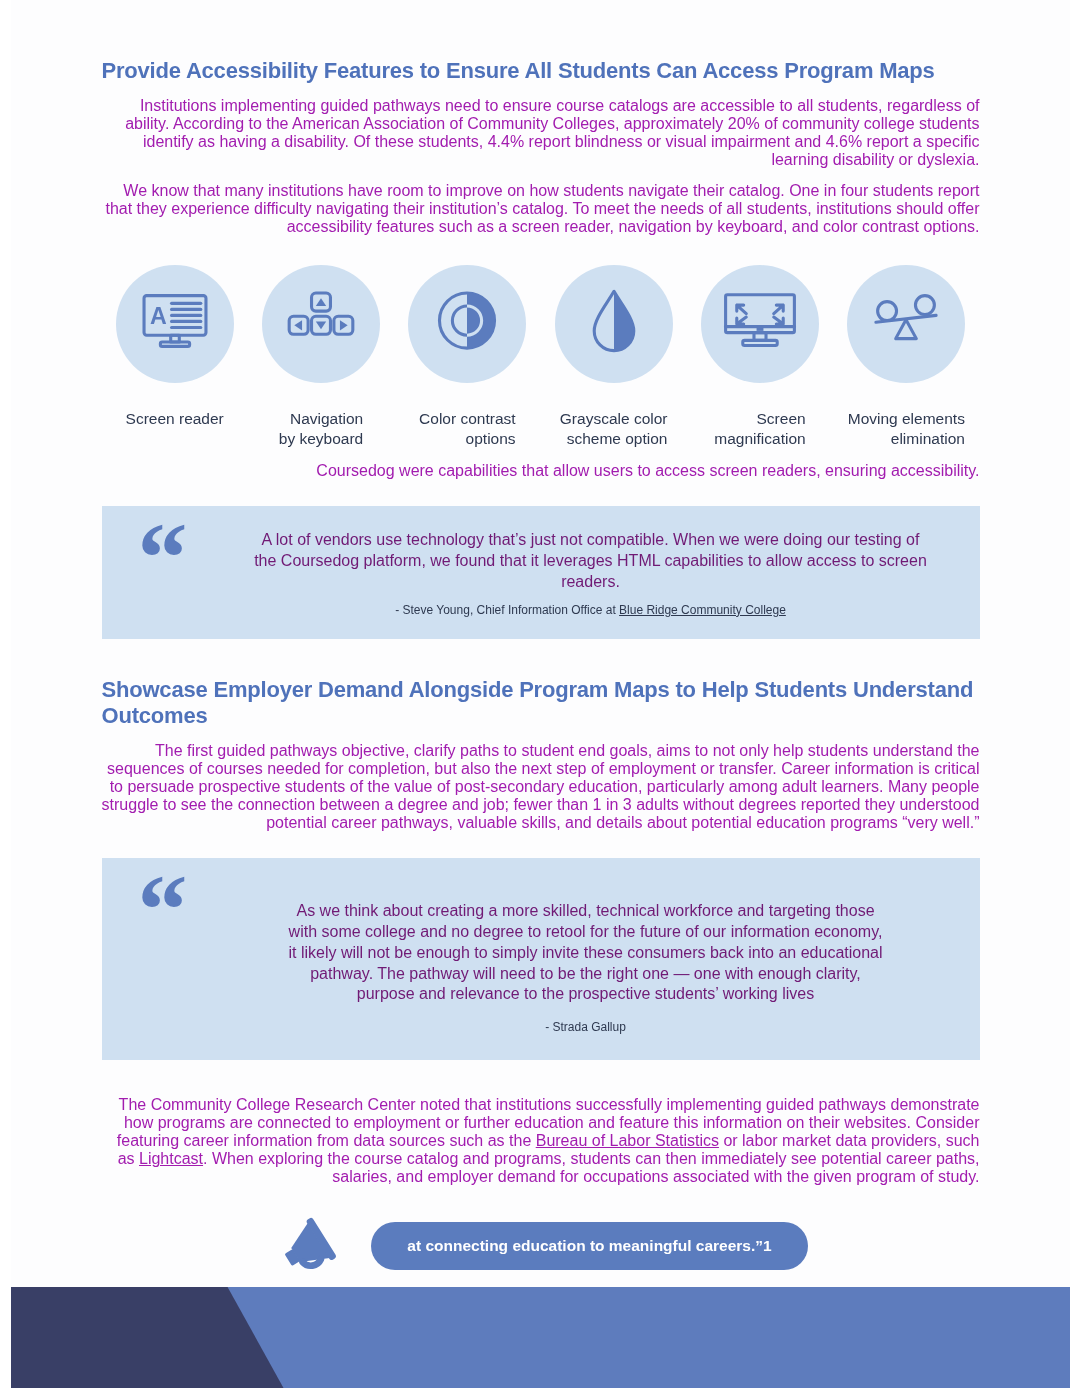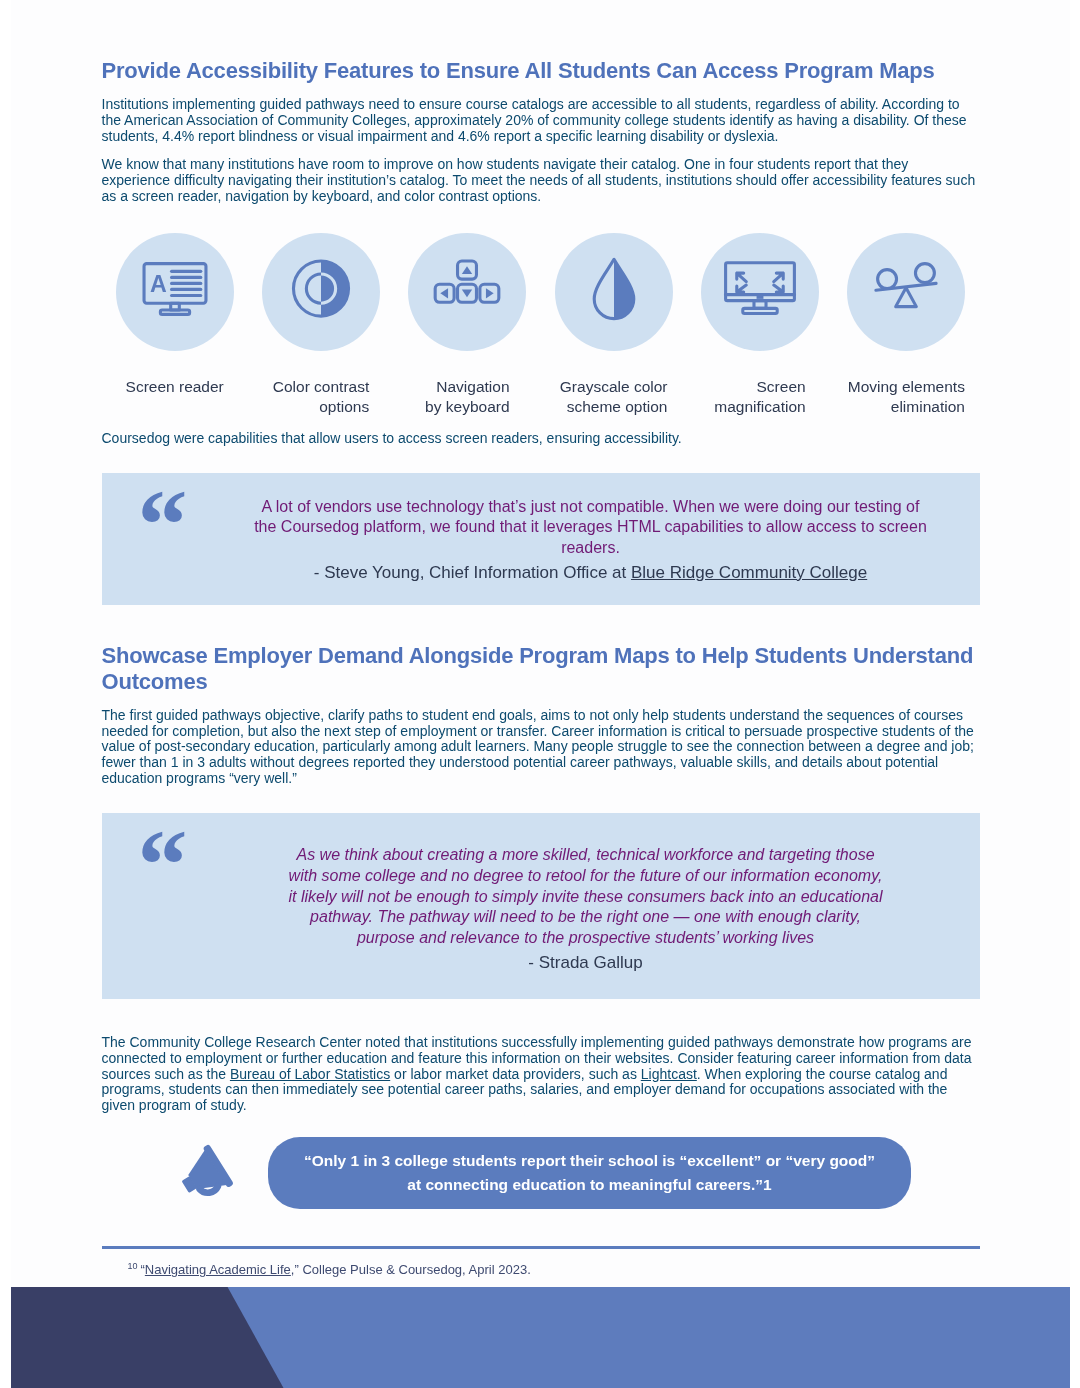--- a/index.html
+++ b/index.html
@@ -8,21 +8,21 @@
     position:relative; width:1059px; height:1388px; margin:0 auto;
     background:#fdfdfe; overflow:hidden;
   }
   .content { padding:58px 90px 0 91px; }
 
   h1.sec-heading {
     color:#4f72ba; font-size:22px; font-weight:bold; line-height:1.18;
     letter-spacing:-0.2px;
   }
   p.body-text {
-    color:#0c4a6e; font-size:14px; line-height:1.13; margin-top:13px;
+    color:#a21caf; font-size:16px; line-height:1.13; margin-top:13px;text-align:right;
   }
   .link { text-decoration:underline; cursor:pointer; color:inherit; }
 
   
   .features { display:flex; justify-content:space-between; margin-top:28px; }
   .feature { width:150px; display:flex; flex-direction:column; align-items:center; }
   .feature-circle {
     width:118px; height:118px; border-radius:50%; background:#cfe0f1;
     display:flex; align-items:center; justify-content:center;
   }
@@ -38,23 +38,23 @@
   .quote-box {
     position:relative; background:#cfe0f1; margin-top:26px;
     padding:24px 50px 22px 150px; text-align:center;
   }
   .quote-glyph {
     position:absolute; left:36px; top:2px; color:#5b7cbe;
     font-family:"Liberation Serif", serif; font-weight:bold; font-size:100px;
     line-height:1; pointer-events:none;
   }
   .quote-text { color:#701a75; font-size:16px; line-height:1.3; }
-  .quote-attrib { color:#2e3950; font-size:17px; margin-top:4px; }
+  .quote-attrib { color:#2e3950; font-size:12px; margin-top:10px; }
   .quote-box.q2 { padding:28px 60px 26px 150px; }
-  .quote-box.q2 .quote-text { max-width:600px; margin:4px auto;font-style:italic; }
+  .quote-box.q2 .quote-text { max-width:600px; margin:15px auto; }
 
   .sec2-heading { margin-top:38px; }
 
   
   .callout { display:flex; align-items:center; justify-content:center; gap:24px; margin-top:22px; }
   .megaphone { width:74px; height:74px; flex:0 0 auto; }
   .callout-pill {
     background:#5b7cbe; border-radius:32px; padding:12px 36px; text-align:center;
   }
   .callout-pill div { color:#ffffff; font-weight:bold; font-size:15.5px; line-height:1.55; }
@@ -102,45 +102,45 @@
             <rect class="st" x="45" y="63" width="10" height="8"></rect>
             <rect class="st" x="33" y="71" width="34" height="5" rx="2"></rect>
           </svg>
         </div>
         <div class="feature-label">Screen reader</div>
       </div>
 
       <div class="feature">
         <div class="feature-circle">
           <svg viewBox="0 0 100 100">
-            <circle class="st" cx="50" cy="46" r="32"></circle>
-            <path class="fl" d="M50 14 A32 32 0 0 1 50 78 Z"></path>
-            <path class="st" d="M50 29 A17 17 0 0 0 50 63"></path>
-            <path d="M50 29 A17 17 0 0 1 50 63" fill="none" stroke="#cfe0f1" stroke-width="3.6"></path>
-          </svg>
-        </div>
-        <div class="feature-label">Color contrast
-options</div>
-      </div>
-
-      <div class="feature">
-        <div class="feature-circle">
-          <svg viewBox="0 0 100 100">
             <rect class="st" x="39" y="14" width="22" height="21" rx="5"></rect>
             <rect class="st" x="13" y="41" width="22" height="21" rx="5"></rect>
             <rect class="st" x="39" y="41" width="22" height="21" rx="5"></rect>
             <rect class="st" x="65" y="41" width="22" height="21" rx="5"></rect>
             <polygon class="fl" points="50,20 56,29 44,29"></polygon>
             <polygon class="fl" points="19,51.5 28,45.5 28,57.5"></polygon>
             <polygon class="fl" points="50,56 44,47 56,47"></polygon>
             <polygon class="fl" points="81,51.5 72,45.5 72,57.5"></polygon>
           </svg>
         </div>
         <div class="feature-label">Navigation
 by keyboard</div>
+      </div>
+
+      <div class="feature">
+        <div class="feature-circle">
+          <svg viewBox="0 0 100 100">
+            <circle class="st" cx="50" cy="46" r="32"></circle>
+            <path class="fl" d="M50 14 A32 32 0 0 1 50 78 Z"></path>
+            <path class="st" d="M50 29 A17 17 0 0 0 50 63"></path>
+            <path d="M50 29 A17 17 0 0 1 50 63" fill="none" stroke="#cfe0f1" stroke-width="3.6"></path>
+          </svg>
+        </div>
+        <div class="feature-label">Color contrast
+options</div>
       </div>
 
       <div class="feature">
         <div class="feature-circle">
           <svg viewBox="0 0 100 100">
             <path class="st" d="M50 12 C42 26 27 44 27 58 A23 23 0 0 0 73 58 C73 44 58 26 50 12 Z"></path>
             <path class="fl" d="M50 12 C58 26 73 44 73 58 A23 23 0 0 1 50 81 L50 12 Z"></path>
           </svg>
         </div>
         <div class="feature-label">Grayscale color
@@ -202,21 +202,20 @@
     <div class="callout">
       <svg class="megaphone" viewBox="0 0 100 100">
         <g transform="rotate(-32 50 50)">
           <rect class="fl" x="15" y="41" width="13" height="19" rx="2"></rect>
           <polygon class="fl" points="27,39 64,22 64,78 27,61"></polygon>
           <rect class="fl" x="63" y="18" width="10" height="64" rx="4"></rect>
           <path d="M30 63 A15 15 0 0 0 53 73" fill="none" stroke="#5b7cbe" stroke-width="9" stroke-linecap="round"></path>
         </g>
       </svg>
       <div class="callout-pill">
-        <div>“Only 1 in 3 college students report their school is “excellent” or “very good”</div>
         <div>at connecting education to meaningful careers.”1</div>
       </div>
     </div>
 
     <hr class="fn-rule">
 
     <div class="footnotes">
       <div class="footnote"><sup>10</sup><span>“</span><span class="link">Navigating Academic Life</span><span>,” College Pulse &amp; Coursedog, April 2023.</span></div>
       <div class="footnote"><sup>11</sup><span>“Student Impact Survey,” Coursedog, 2021.</span><span class="link"></span><span></span></div>
       <div class="footnote"><sup>12</sup><span>“</span><span class="link">Students with Disabilities</span><span>,” American Association of Community Colleges, September 2018.</span></div>

